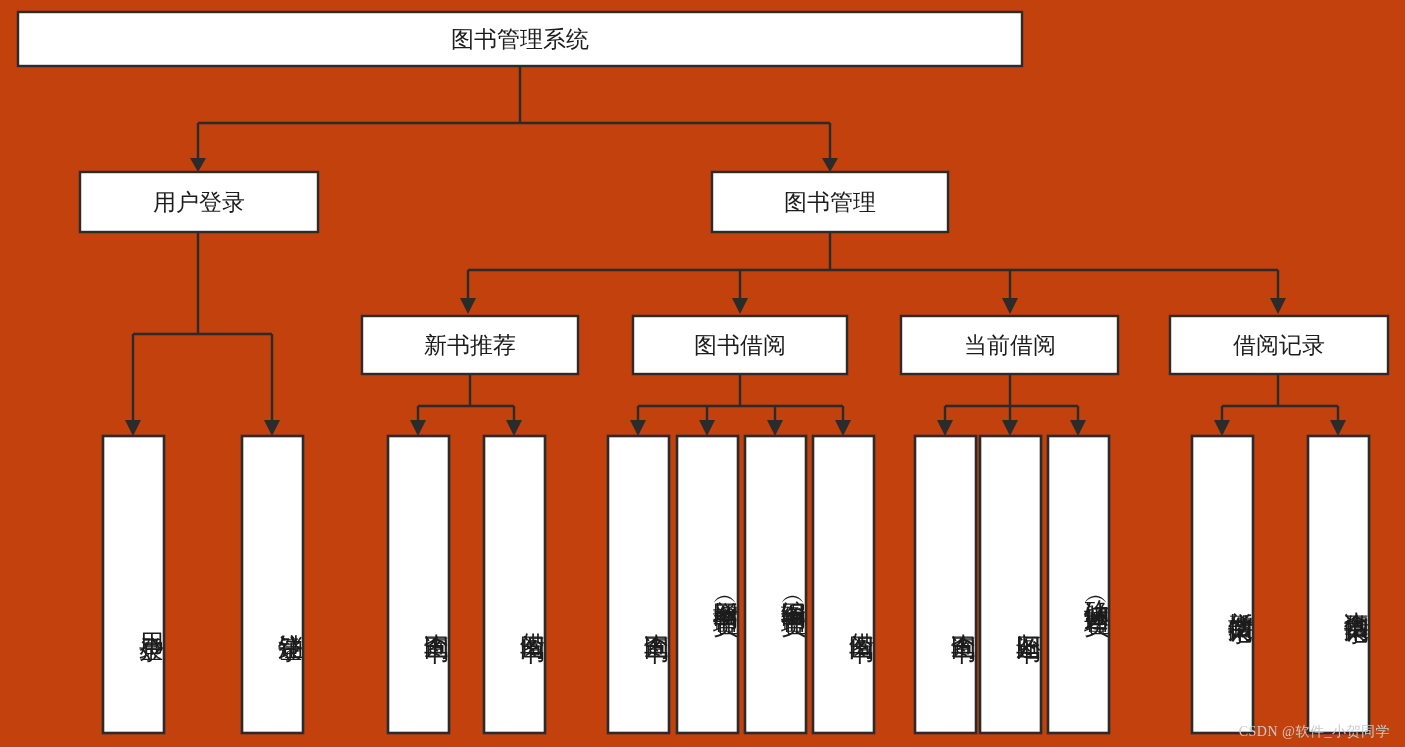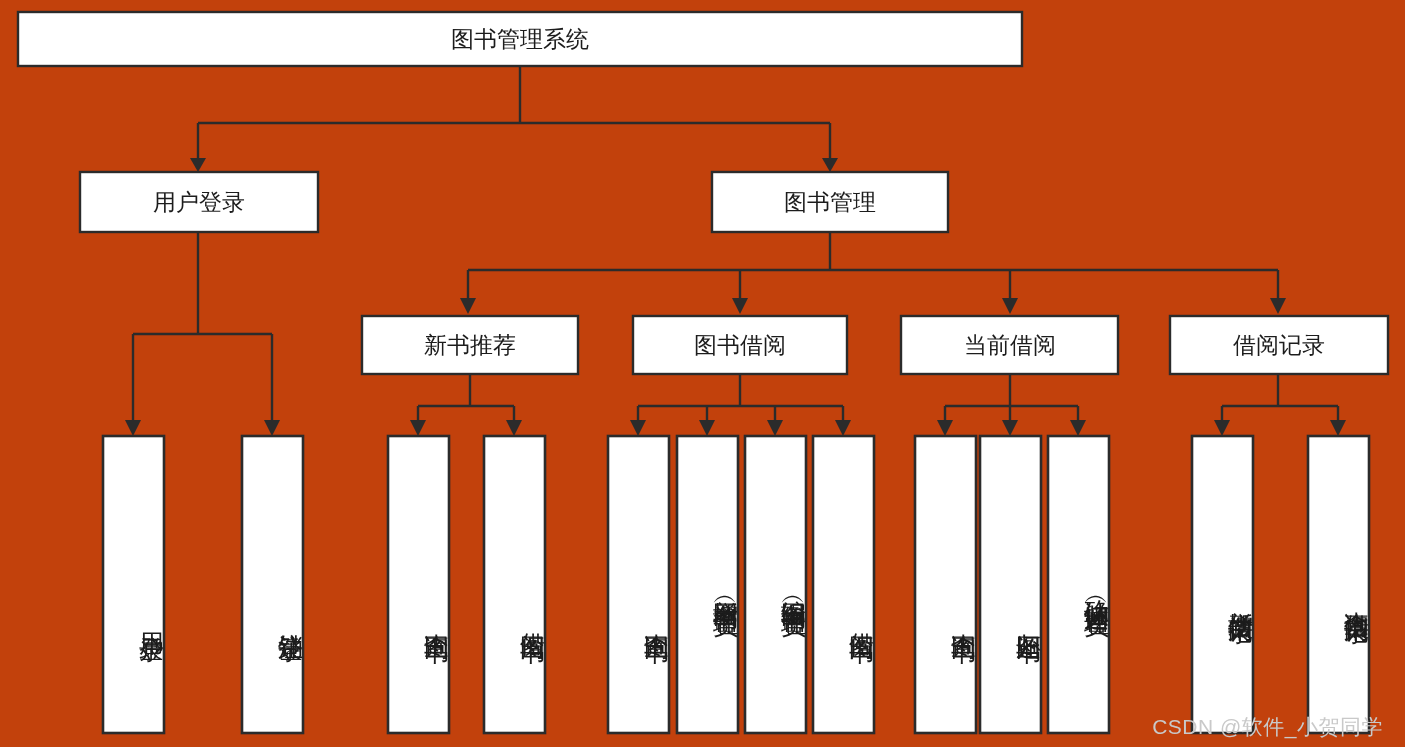--- a/index.html
+++ b/index.html
@@ -62,24 +62,24 @@
     letter-spacing: 2px;
     color: #1c1c1c;
     display: flex;
     align-items: flex-start;
     justify-content: center;
     white-space: nowrap;
     pointer-events: none;
   }
   .watermark {
     position: absolute;
-    right: 22px;
+    right: 15px;
     bottom: 6px;
-    font-family: Liberation Sans, sans-serif;
-    font-size: 21px;
+    font-family: Liberation Serif, serif;
+    font-size: 14px;
     color: #c9c9c9;
     letter-spacing: 0.5px;
     white-space: nowrap;
   }
 </style>
 </head>
 <body>
 
 <div id="diagram-root">
 

